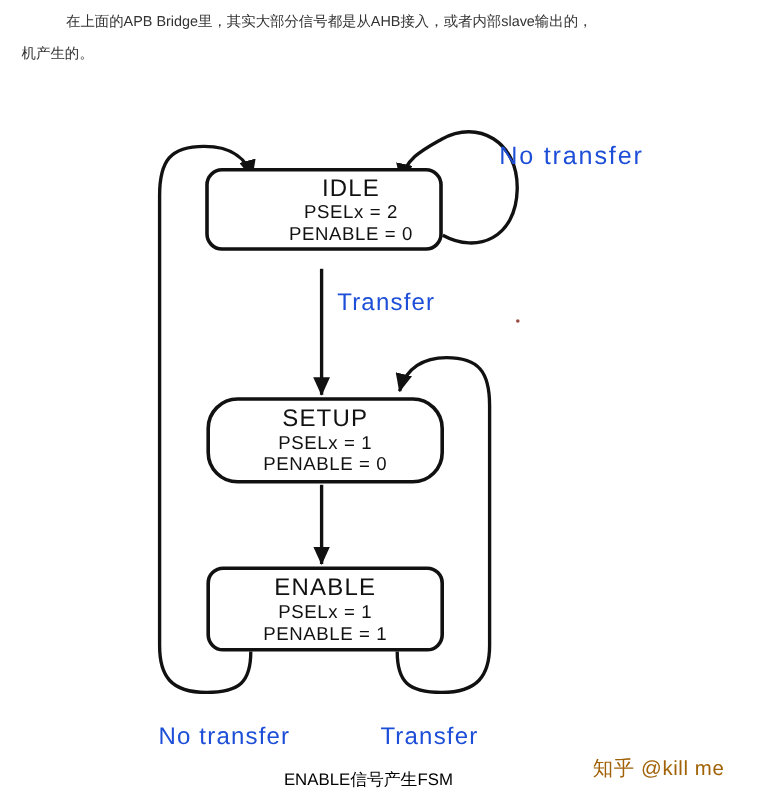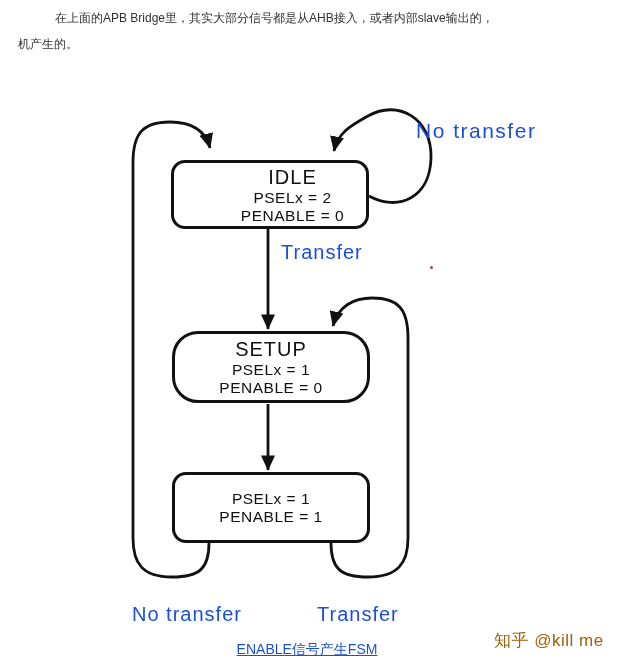--- a/index.html
+++ b/index.html
@@ -15,21 +15,21 @@
   
   .fsm-svg{position:absolute;left:0;top:0;pointer-events:none;}
   .state{
     position:absolute;width:198px;box-sizing:border-box;
     border:3px solid #111111;border-radius:14px;background:#ffffff;
     display:flex;flex-direction:column;align-items:center;justify-content:center;
     color:#111111;
   }
   .state-title{font-size:20px;letter-spacing:1px;line-height:24px;}
   .state-sig{font-size:15.5px;letter-spacing:0.5px;line-height:18px;}
-  .state-idle{left:171px;top:160px;height:69px;padding-left:45px;}
+  .state-idle{left:171px;top:140px;height:69px;padding-left:45px;}
   .state-setup{left:172px;top:331px;height:72px;border-radius:26px;}
   .state-enable{left:172px;top:472px;height:71px;}
   .edge-label{position:absolute;color:#1d4ed8;font-size:20px;letter-spacing:1px;white-space:nowrap;text-align:center;}
   .lbl-no-transfer-top{left:416px;top:119px;font-size:21px;letter-spacing:1.5px;}
   .lbl-transfer-mid{left:281px;top:241px;}
   .lbl-no-transfer-bottom{left:132px;top:603px;}
   .lbl-transfer-bottom{left:317px;top:603px;}
   .red-dot{position:absolute;left:430px;top:266px;width:3px;height:3px;border-radius:50%;}
   
   .caption{position:absolute;left:0;top:641px;width:614px;text-align:center;
@@ -74,28 +74,29 @@
     <div class="state-title">IDLE</div>
     <div class="state-sig">PSELx = 2</div>
     <div class="state-sig">PENABLE = 0</div>
   </div>
   <div class="state state-setup">
     <div class="state-title">SETUP</div>
     <div class="state-sig">PSELx = 1</div>
     <div class="state-sig">PENABLE = 0</div>
   </div>
   <div class="state state-enable">
+    <div class="state-title">ENABLE</div>
     <div class="state-sig">PSELx = 1</div>
     <div class="state-sig">PENABLE = 1</div>
   </div>
 
   <div class="edge-label lbl-no-transfer-top">No transfer</div>
   <div class="edge-label lbl-transfer-mid">Transfer</div>
   <div class="edge-label lbl-no-transfer-bottom">No transfer</div>
   <div class="edge-label lbl-transfer-bottom">Transfer</div>
 
   <div class="red-dot" style="background: rgb(155, 74, 69);"></div>
 
-  <div class="caption" style="color: #1d4ed8; text-decoration: underline;">ENABLE信号产生FSM</div>
+  <div class="caption" style="color: #000000;">ENABLE信号产生FSM</div>
 
   <div class="watermark" style="color: #a16207;">知乎 @kill me</div>
 
 </div>
 
 </body></html>

